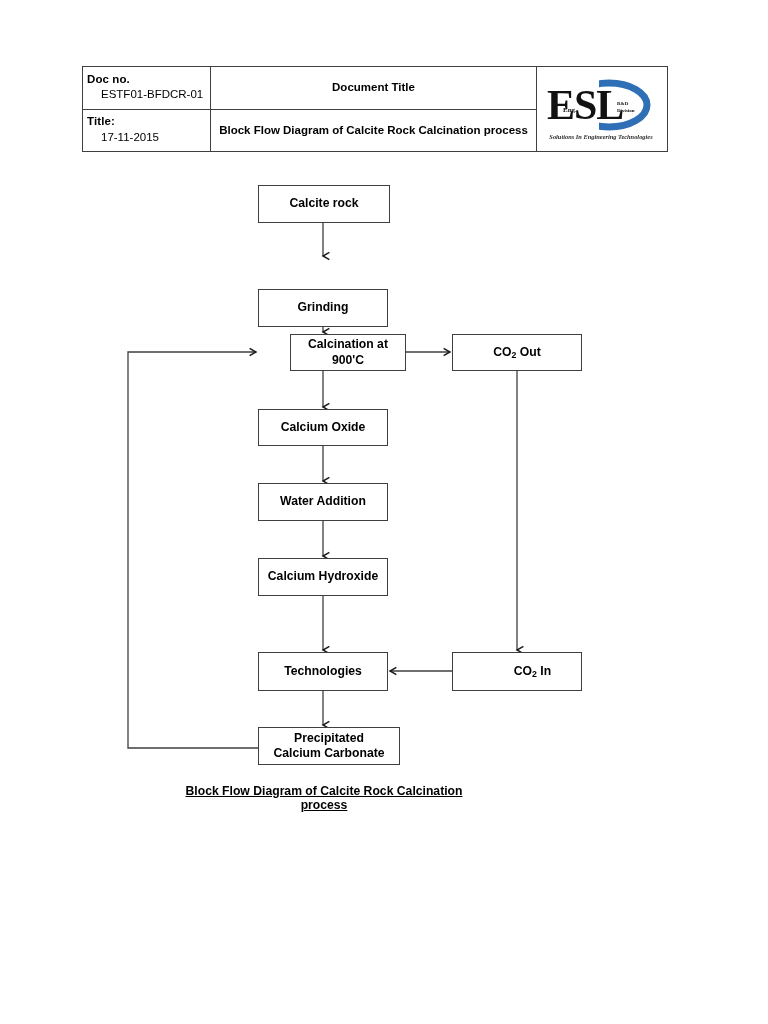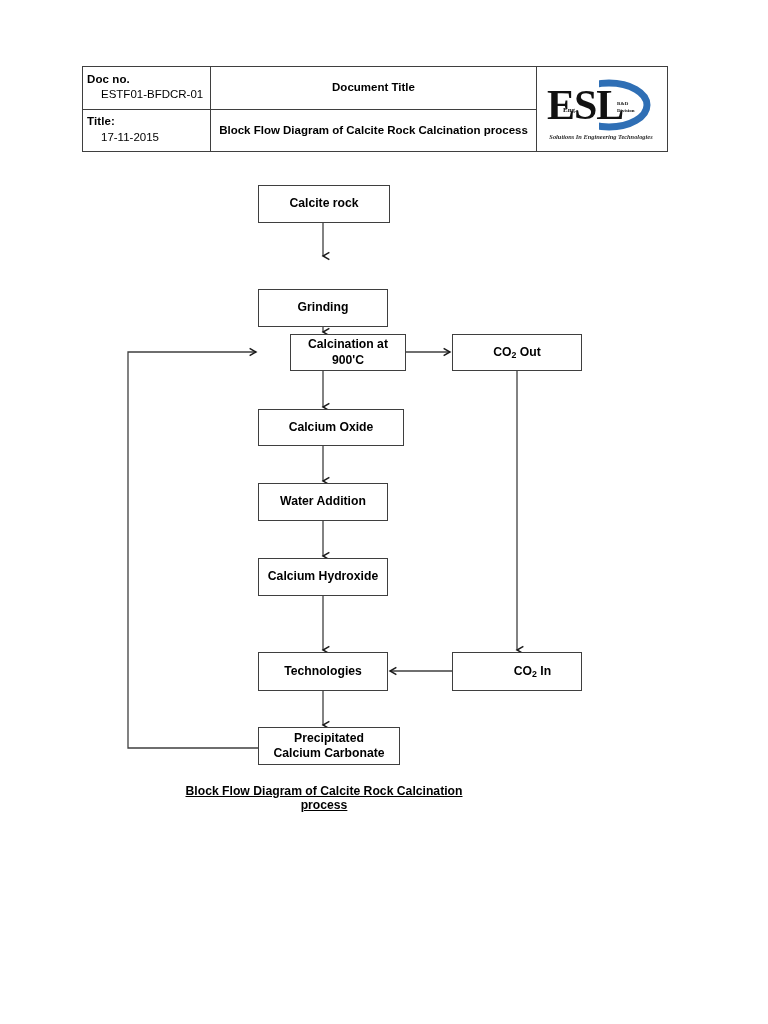--- a/index.html
+++ b/index.html
@@ -211,21 +211,21 @@
 </div>
 
 <div class="node" style="left:258px; top:334px; width:116px; height:37px;margin-left:32px;">
   <span>Calcination at 900'C</span>
 </div>
 
 <div class="node" style="left:452px; top:334px; width:130px; height:37px;">
   <span>CO<sub>2</sub> Out</span>
 </div>
 
-<div class="node" style="left:258px; top:409px; width:146px; height:37px;">
+<div class="node" style="left:258px; top:409px; width:130px; height:37px;">
   <span>Calcium Oxide</span>
 </div>
 
 <div class="node" style="left:258px; top:483px; width:130px; height:38px;text-align:center;">
   <span>Water Addition</span>
 </div>
 
 <div class="node" style="left:258px; top:558px; width:130px; height:38px;text-align:center;">
   <span>Calcium Hydroxide</span>
 </div>

